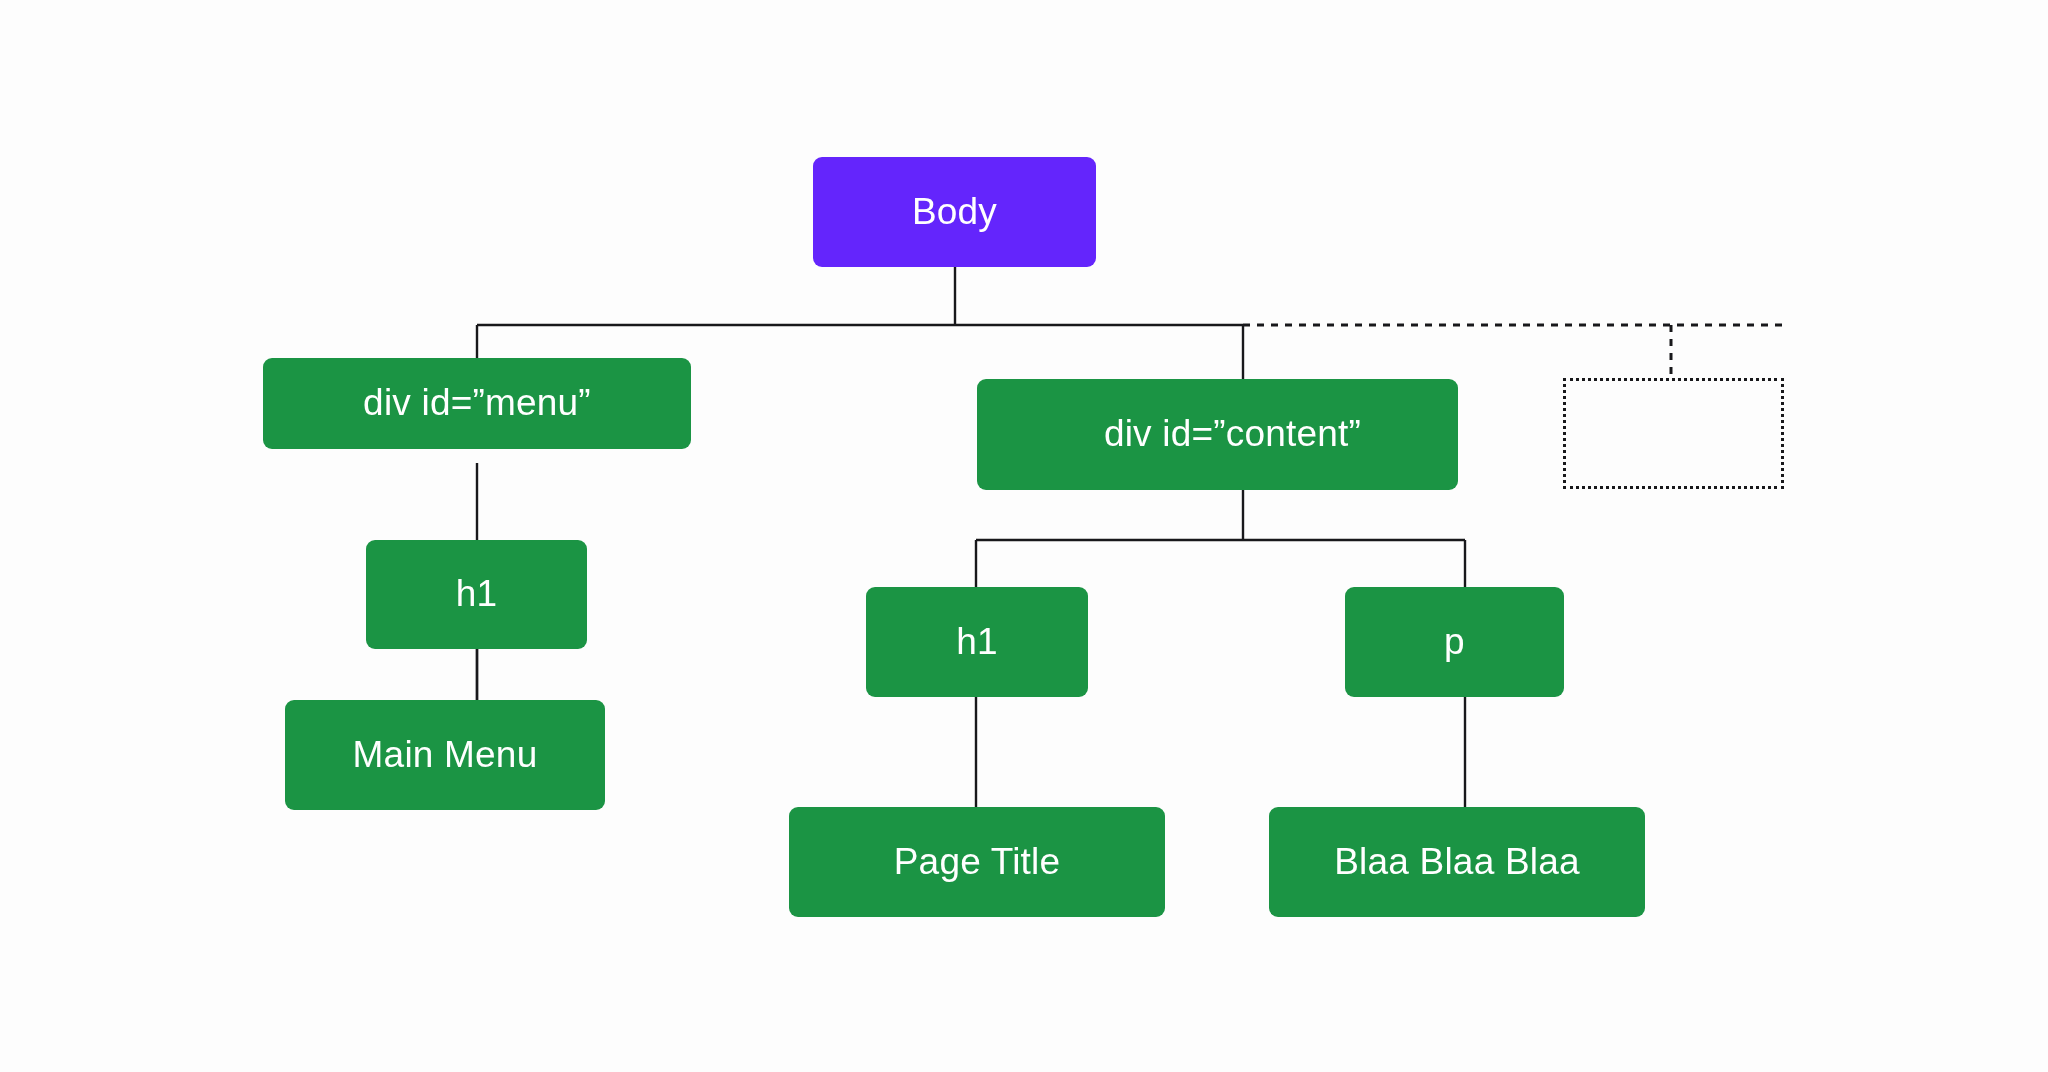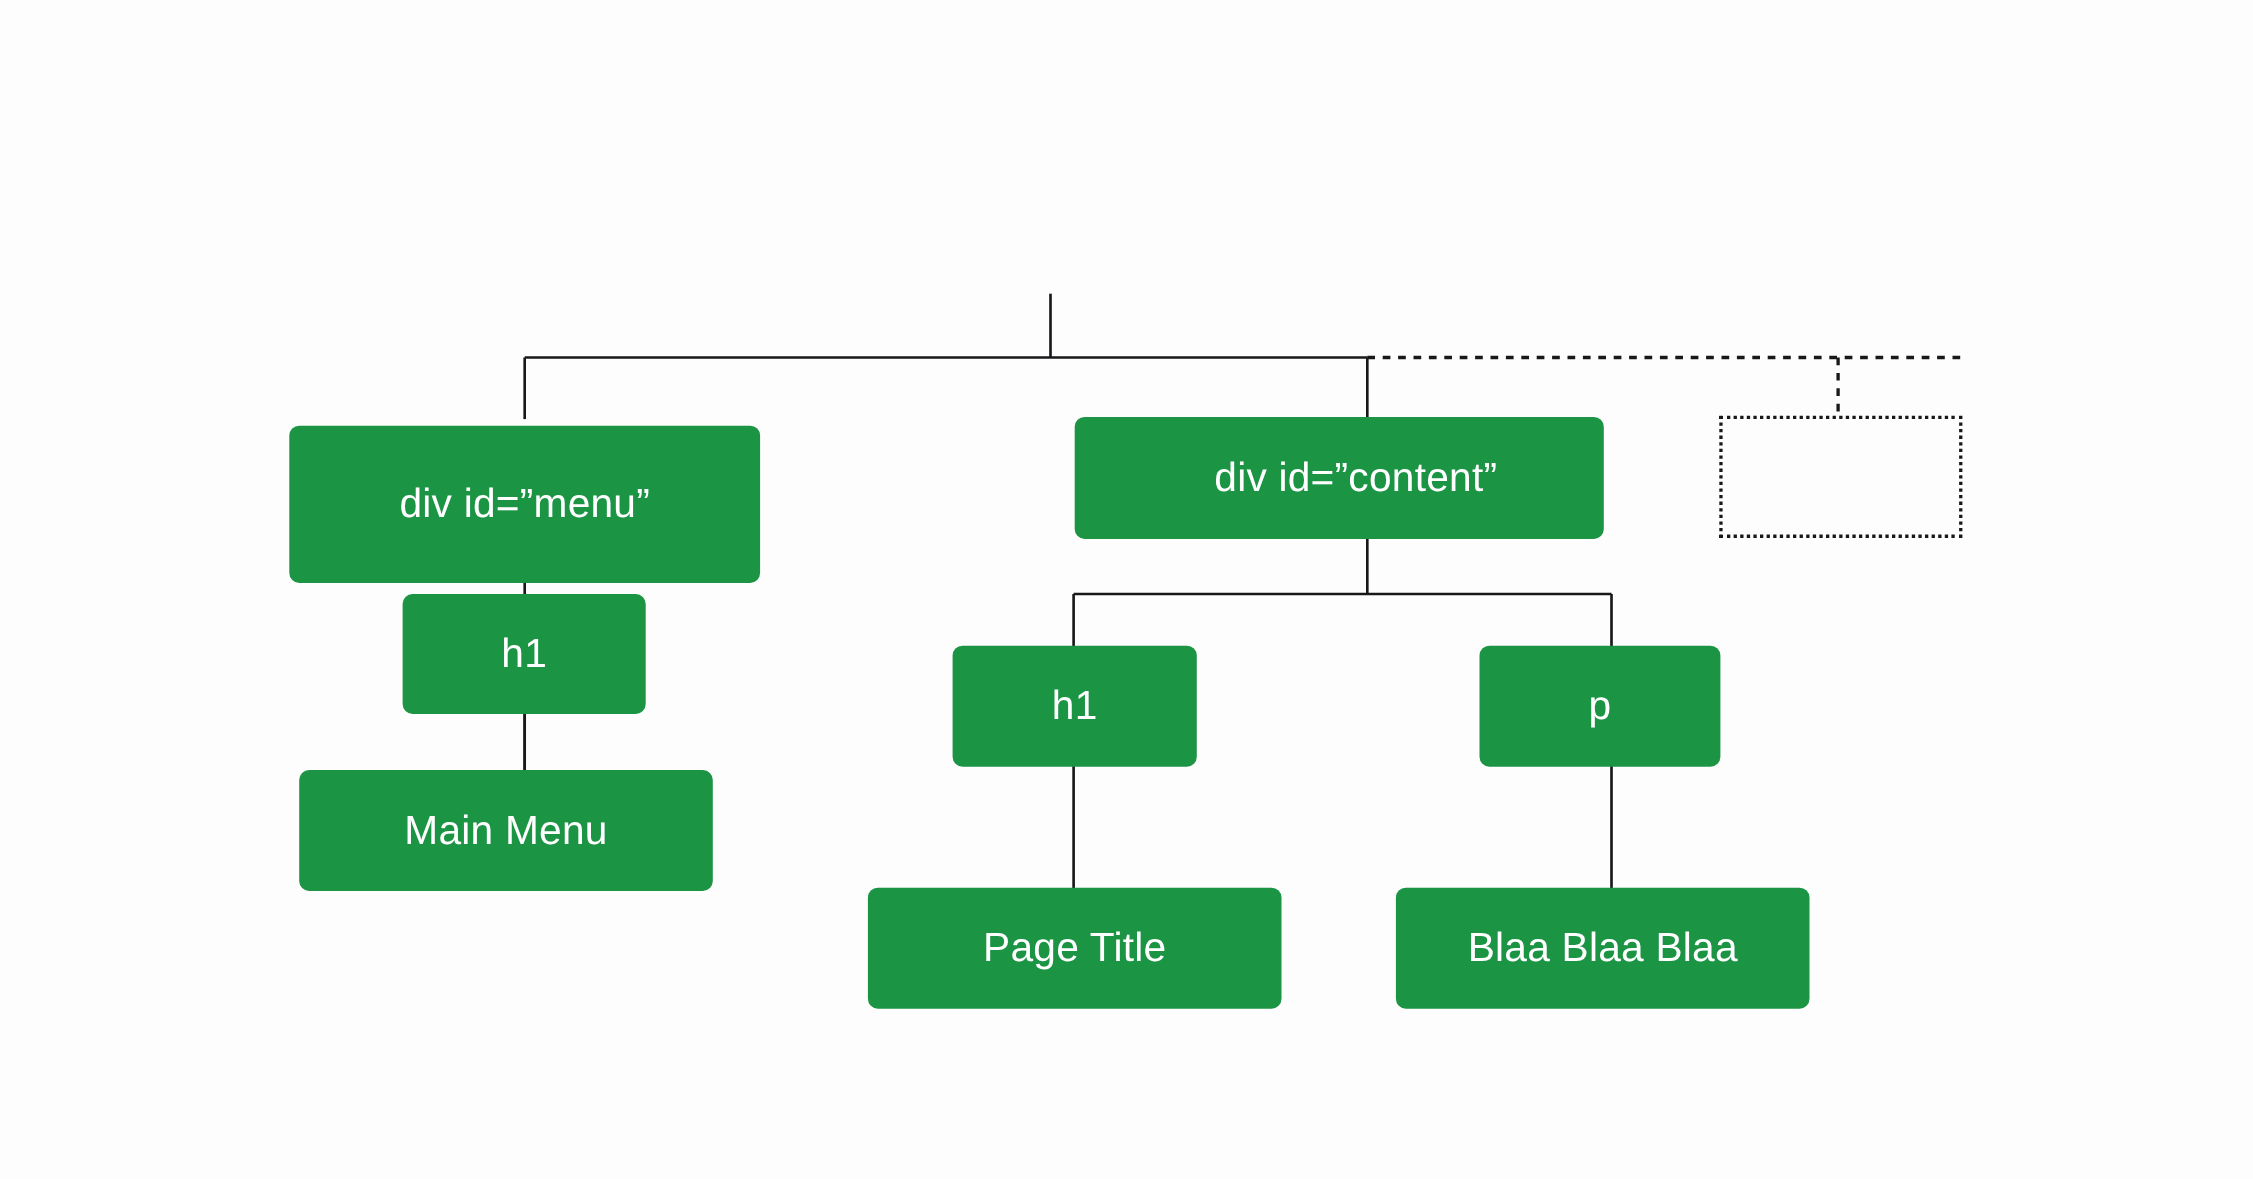--- a/index.html
+++ b/index.html
@@ -69,23 +69,24 @@
       <polyline points="477,463 477,700" fill="none" stroke="#18181b" stroke-width="2.4"></polyline>
       <polyline points="477,648 477,700" fill="none" stroke="#18181b" stroke-width="2.4"></polyline>
       <polyline points="1243,463 1243,540" fill="none" stroke="#18181b" stroke-width="2.4"></polyline>
       <polyline points="976,540 1465,540" fill="none" stroke="#18181b" stroke-width="2.4"></polyline>
       <polyline points="976,540 976,590" fill="none" stroke="#18181b" stroke-width="2.4"></polyline>
       <polyline points="1465,540 1465,590" fill="none" stroke="#18181b" stroke-width="2.4"></polyline>
       <polyline points="976,590 976,810" fill="none" stroke="#18181b" stroke-width="2.4"></polyline>
       <polyline points="1465,590 1465,810" fill="none" stroke="#18181b" stroke-width="2.4"></polyline>
     </svg>
 
-  <div class="node node-green" style="left: 263px; top: 387px; width: 428px; height: 143px;">div id=”menu”</div>
+  <div class="node node-root" style="left: 813px; top: 157px; width: 283px; height: 110px;">Body</div>
+  <div class="node node-green" style="left: 263px; top: 358px; width: 428px; height: 91px;">div id=”menu”</div>
   <div class="node node-green" style="left: 977px; top: 379px; width: 481px; height: 111px; padding-left: 30px;">div id=”content”</div>
   <div class="node node-placeholder" style="left: 1563px; top: 378px; width: 221px; height: 111px;"></div>
   <div class="node node-green" style="left: 366px; top: 540px; width: 221px; height: 109px;">h1</div>
-  <div class="node node-green" style="left: 272px; top: 700px; width: 376px; height: 110px;">Main Menu</div>
+  <div class="node node-green" style="left: 285px; top: 700px; width: 320px; height: 110px;">Main Menu</div>
   <div class="node node-green" style="left: 866px; top: 587px; width: 222px; height: 110px;">h1</div>
   <div class="node node-green" style="left: 1345px; top: 587px; width: 219px; height: 110px;">p</div>
   <div class="node node-green" style="left: 789px; top: 807px; width: 376px; height: 110px;">Page Title</div>
   <div class="node node-green" style="left: 1269px; top: 807px; width: 376px; height: 110px;">Blaa Blaa Blaa</div>
 
 </div>
 
 </body></html>

